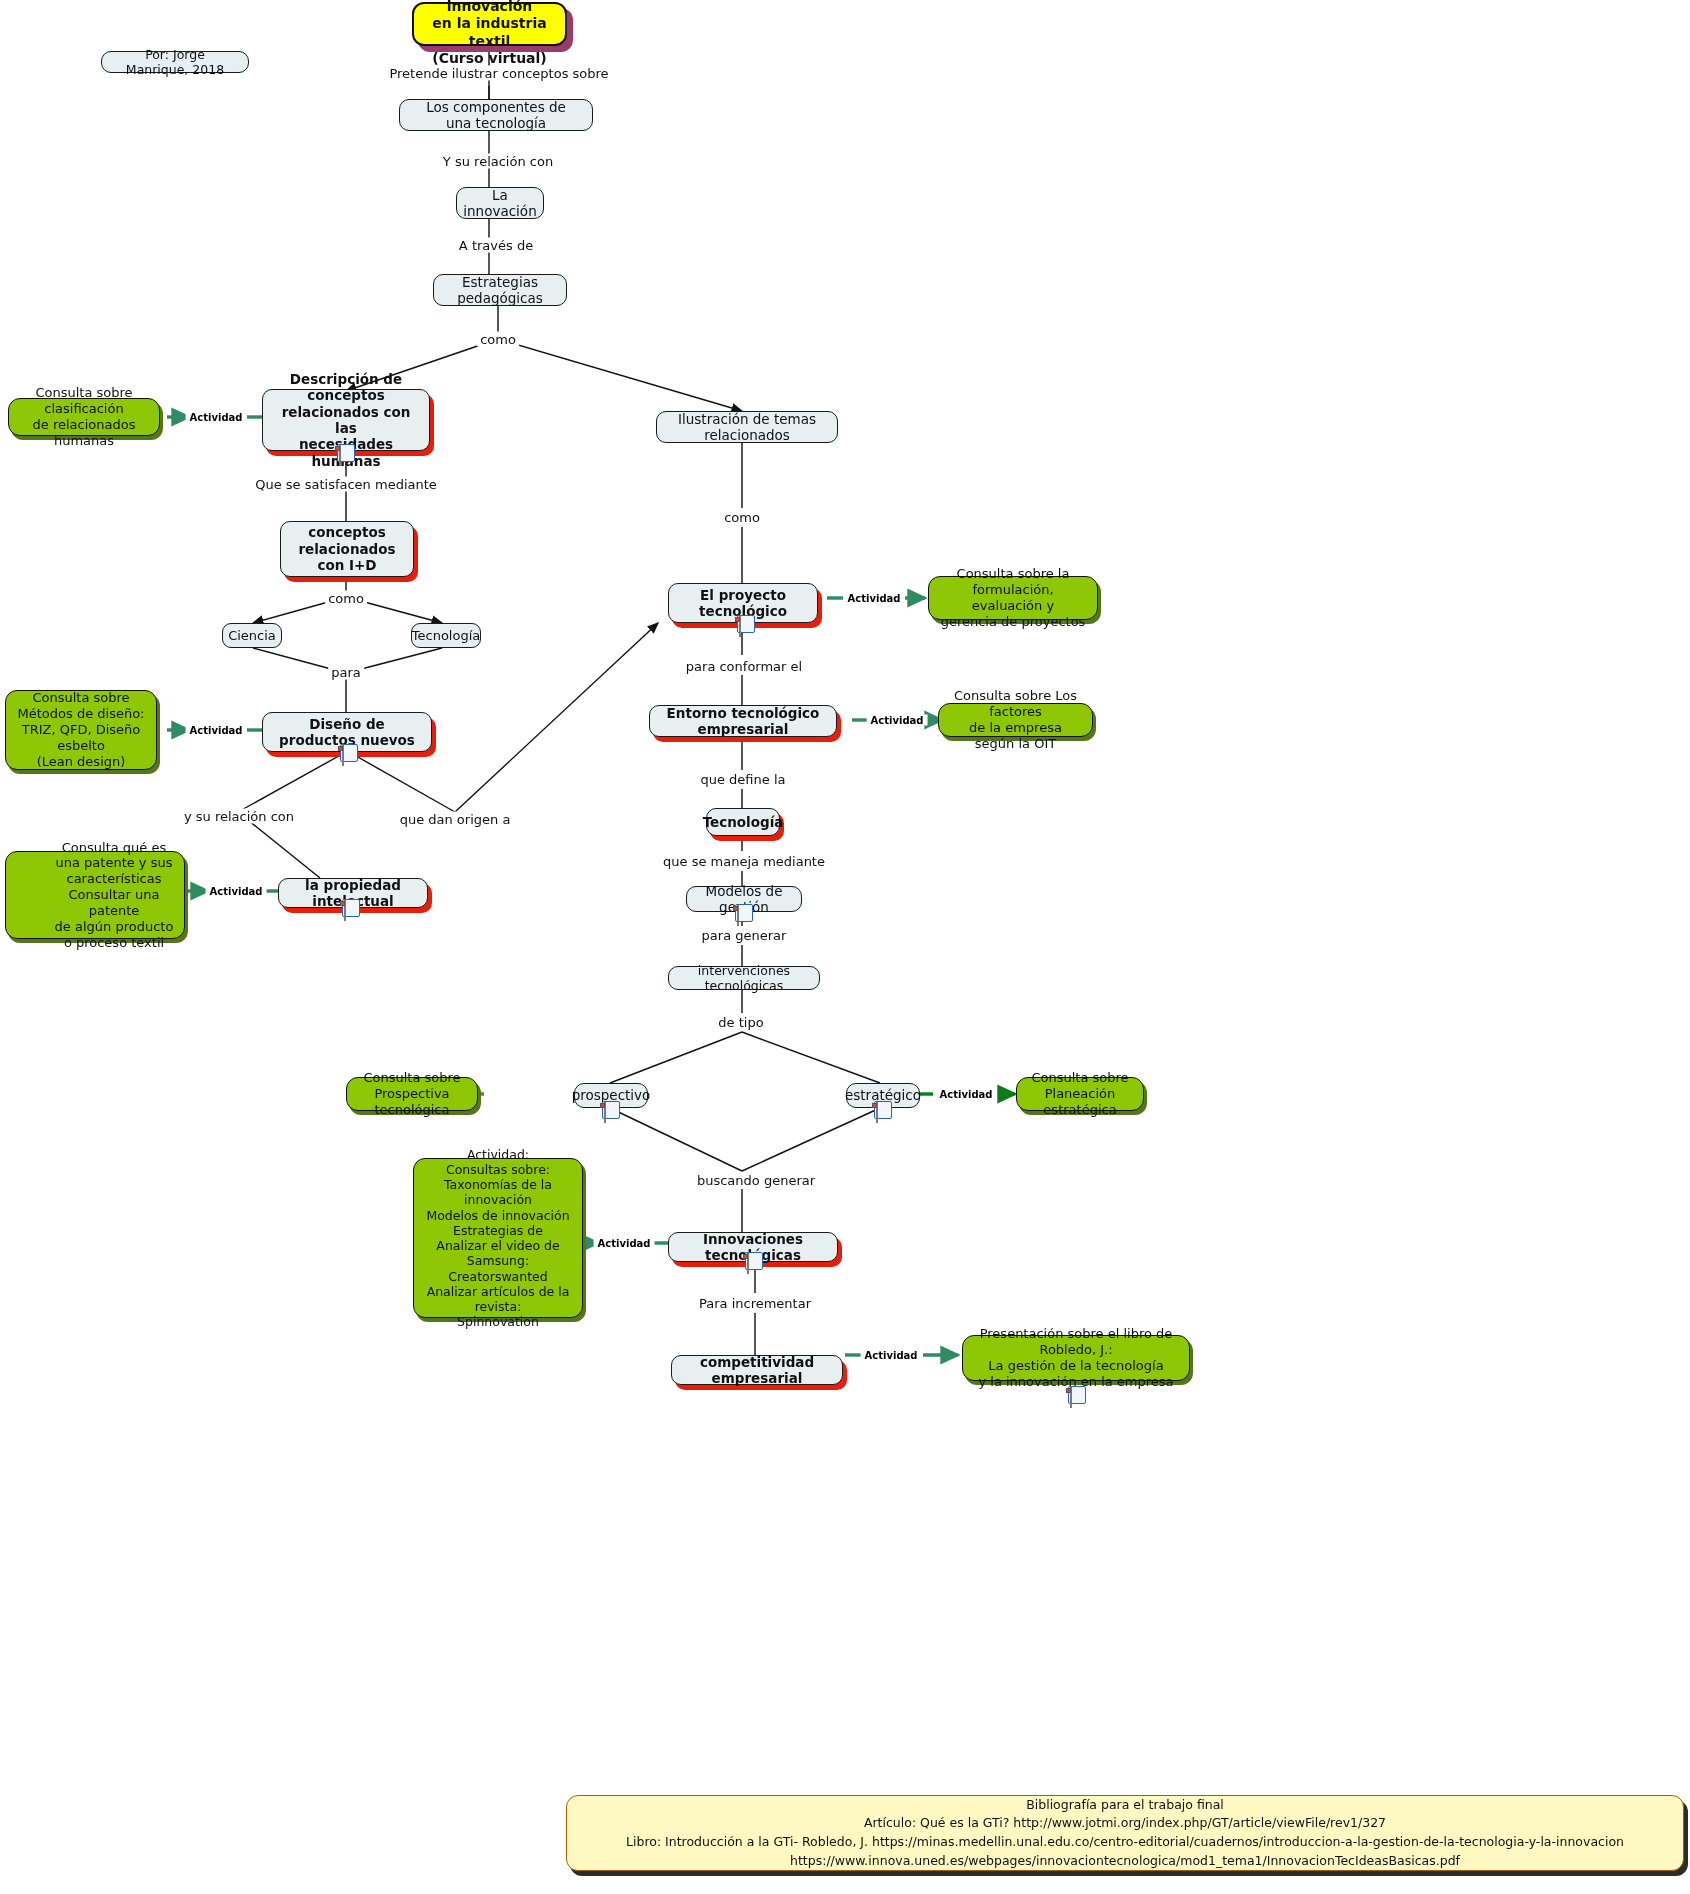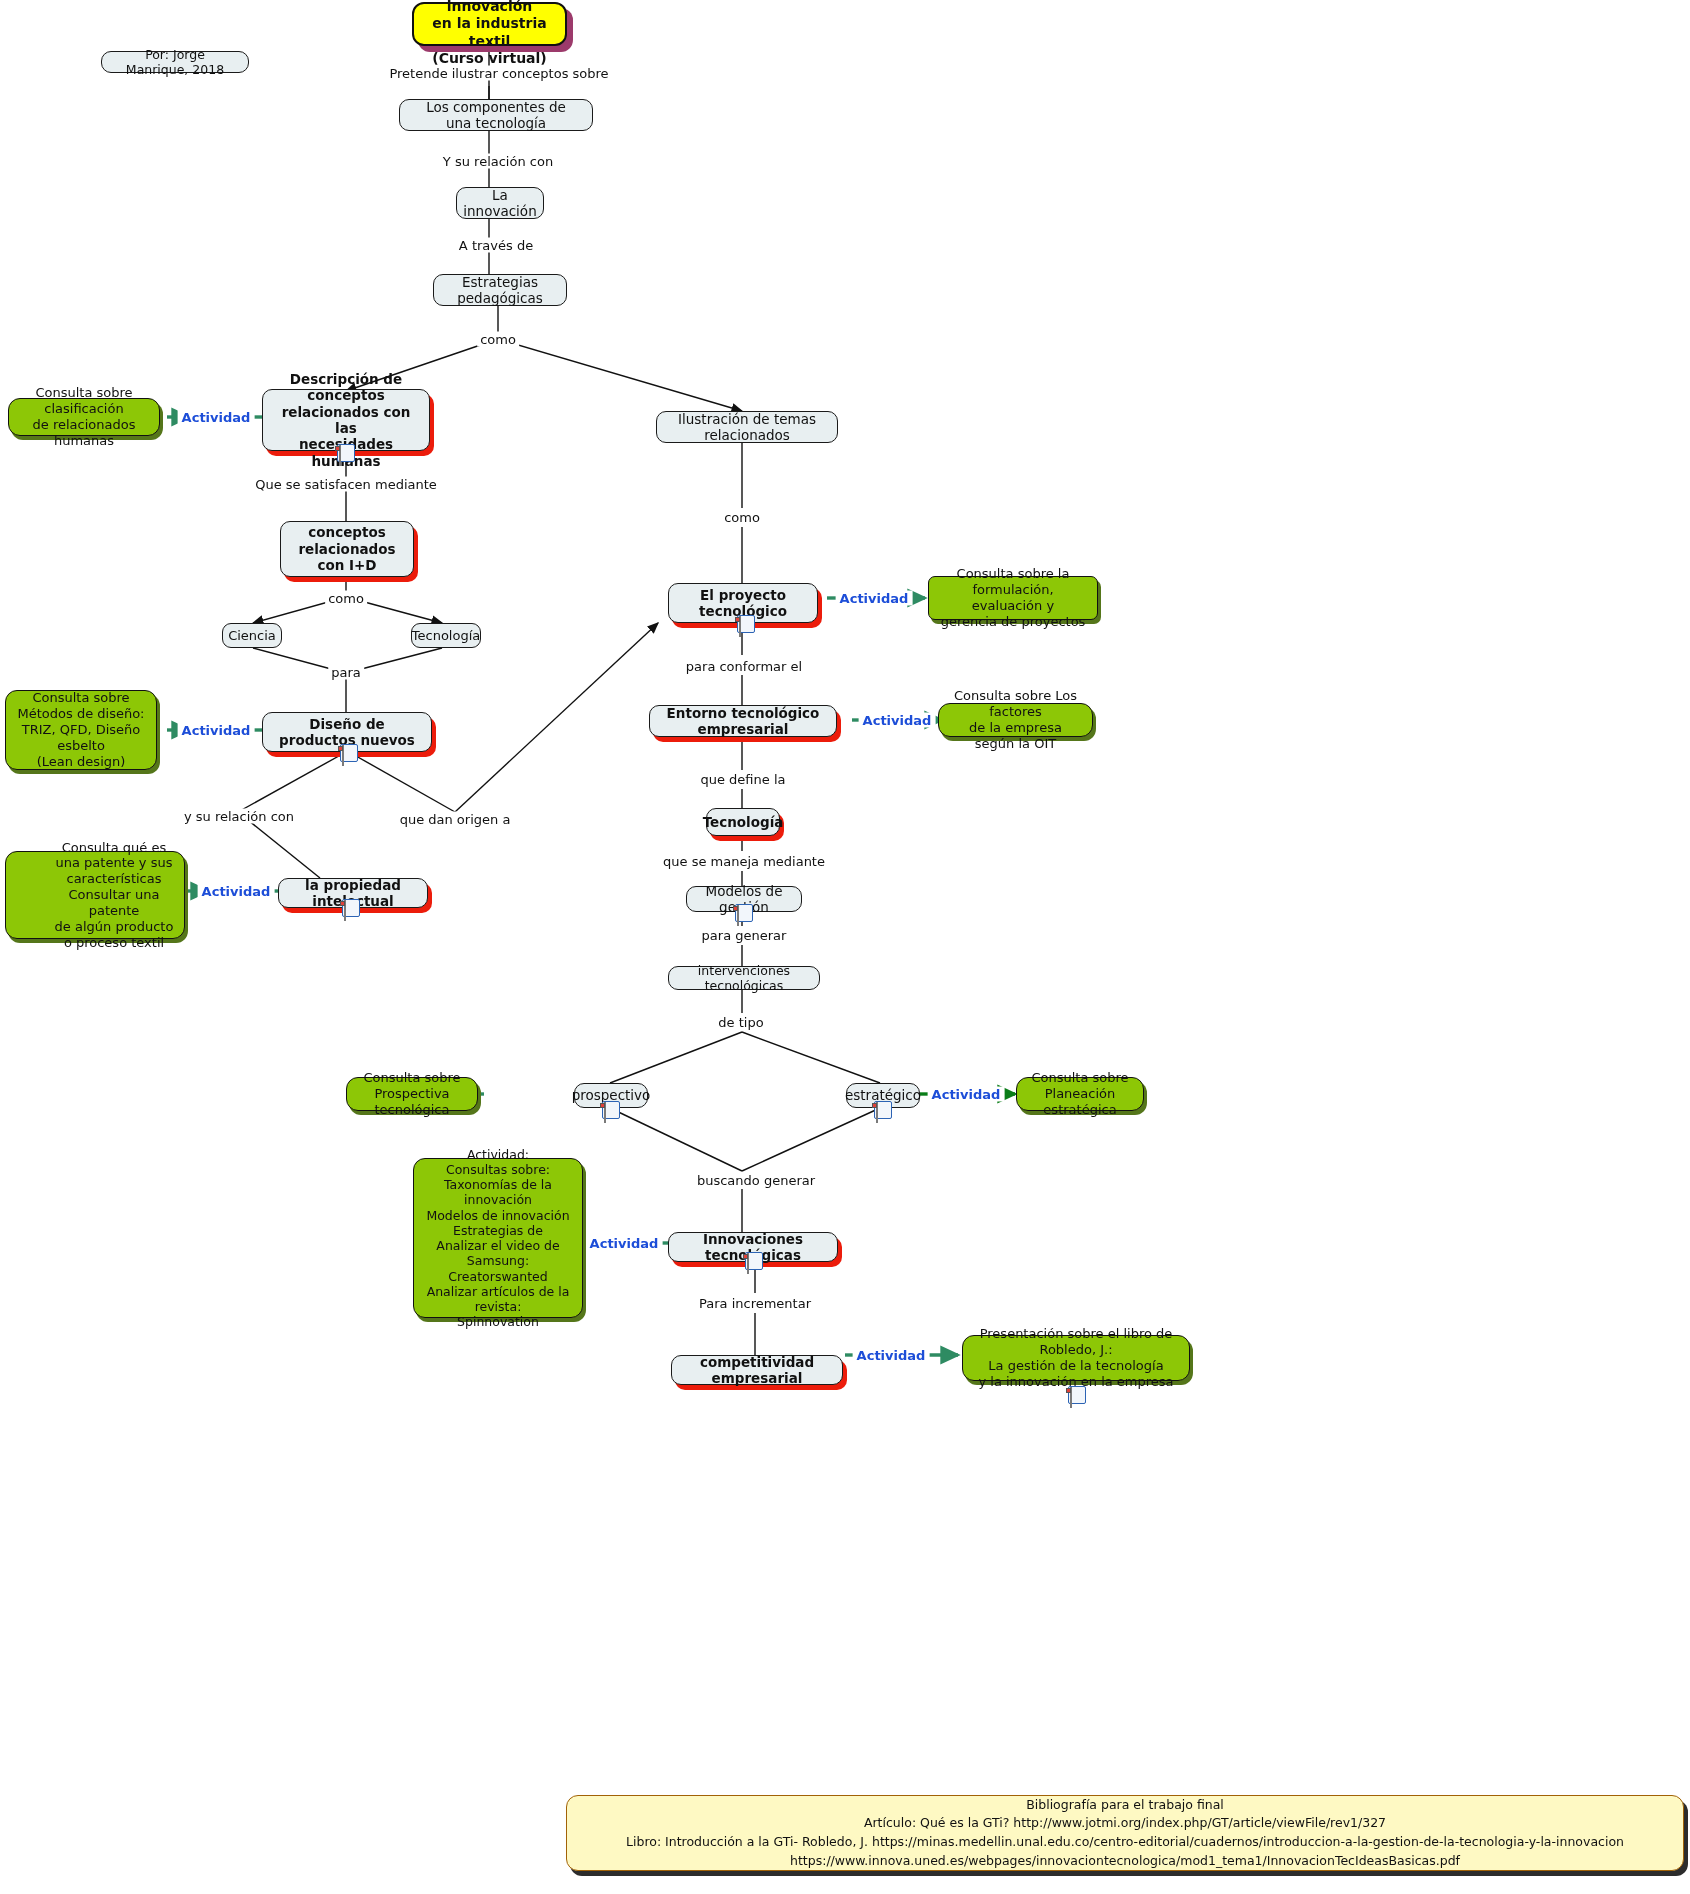--- a/index.html
+++ b/index.html
@@ -30,21 +30,21 @@
   .green.tiny{font-size:12.5px;}
   .biblio{background:#fef9c3;border:1px solid #a16207;border-radius:12px;
           font-size:12.5px;padding:10px 14px;box-shadow:4px 5px 0 0 #2c2c2c;
           line-height:1.5;}
 
   
   .phrase{position:absolute;font-size:13px;color:#111;white-space:nowrap;
           background:#ffffff;padding:0 3px;transform:translate(-50%,-50%);}
 
   
-  .act-label{position:absolute;font-size:13px;font-weight:bold;color:#1d4ed8;
+  .act-label{position:absolute;font-size:10px;font-weight:bold;color:#000000;
              background:#ffffff;padding:0 4px;white-space:nowrap;
              transform:translate(-50%,-50%);text-align:right;}
 
   
   .docicon{position:absolute;width:18px;height:18px;transform:translate(-50%,-50%);
            border:1px solid #2c63b4;background:#f2f6fb;border-radius:2px;
            box-sizing:border-box;padding:1px;}
   .docicon .pg{width:100%;height:100%;background:#ffffff;border:1px solid #7a7a7a;
                box-sizing:border-box;position:relative;overflow:hidden;}
   .docicon .pg::before{content:"";position:absolute;left:1px;top:1px;right:5px;height:1px;
@@ -287,21 +287,21 @@
   </div>
 
   <div class="node green" style="left:5px;top:851px;width:180px;height:88px;flex-direction:column;padding-left:48px;">
     <span>Consulta qué es</span>
     <span>una patente y sus características</span>
     <span style="height:8px;"></span>
     <span>Consultar una patente</span>
     <span>de algún producto o proceso textil</span>
   </div>
 
-  <div class="node green" style="left:928px;top:576px;width:170px;height:44px;flex-direction:column;border-radius:7px;">
+  <div class="node green" style="left:928px;top:576px;width:170px;height:44px;flex-direction:column;">
     <span>Consulta sobre la formulación,</span>
     <span>evaluación y</span>
     <span>gerencia de proyectos</span>
   </div>
 
   <div class="node green" style="left:938px;top:703px;width:155px;height:34px;flex-direction:column;">
     <span>Consulta sobre Los factores</span>
     <span>de la empresa según la OIT</span>
   </div>
 

